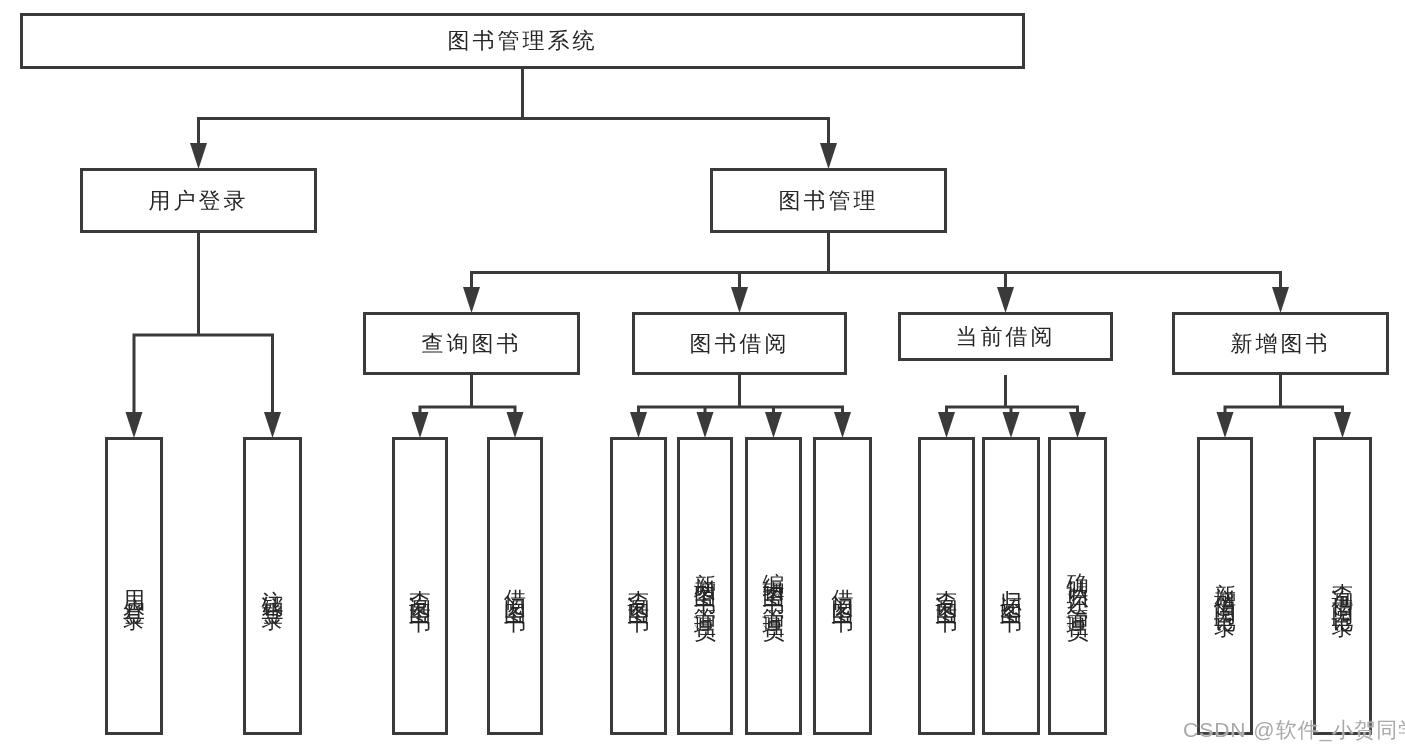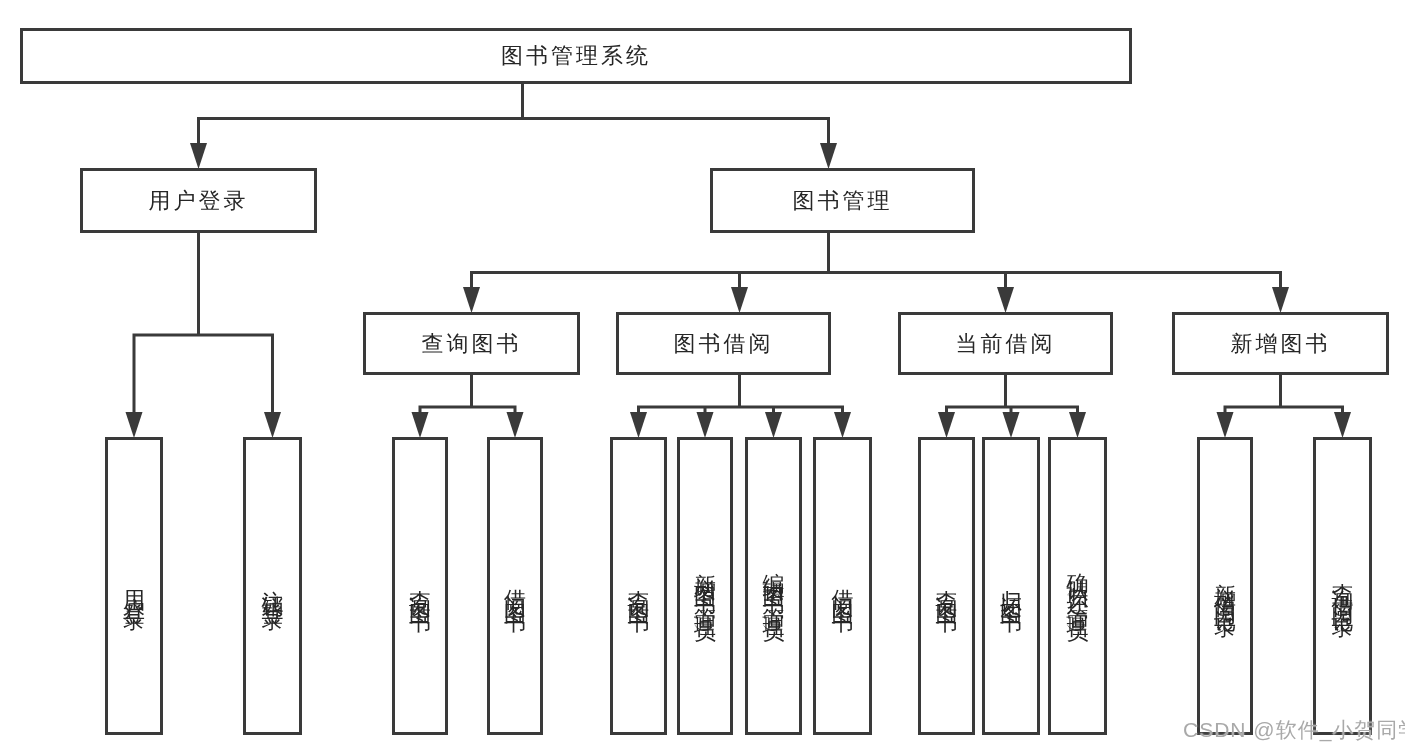--- a/index.html
+++ b/index.html
@@ -79,38 +79,38 @@
       <polygon points="765,412 782,412 773.5,438"></polygon>
       <polygon points="834,412 851,412 842.5,438"></polygon>
       <polygon points="938,412 955,412 946.5,438"></polygon>
       <polygon points="1002.5,412 1019.5,412 1011,438"></polygon>
       <polygon points="1069,412 1086,412 1077.5,438"></polygon>
       <polygon points="1216.5,412 1233.5,412 1225,438"></polygon>
       <polygon points="1334,412 1351,412 1342.5,438"></polygon>
     </g>
   </svg>
 
-  <div class="node h" style="left:20px;top:28px;width:1112px;height:56px">
+  <div class="node h" style="left:20px;top:13px;width:1005px;height:56px">
     <span class="lbl">图书管理系统</span>
   </div>
 
   <div class="node h" style="left:80px;top:168px;width:237px;height:65px">
     <span class="lbl">用户登录</span>
   </div>
-  <div class="node h" style="left:710px;top:168px;width:265px;height:65px">
+  <div class="node h" style="left:710px;top:168px;width:237px;height:65px">
     <span class="lbl">图书管理</span>
   </div>
 
   <div class="node h" style="left:363px;top:312px;width:217px;height:63px">
     <span class="lbl">查询图书</span>
   </div>
-  <div class="node h" style="left:616px;top:312px;width:215px;height:63px">
+  <div class="node h" style="left:632px;top:312px;width:215px;height:63px">
     <span class="lbl">图书借阅</span>
   </div>
-  <div class="node h" style="left:898px;top:312px;width:215px;height:63px">
+  <div class="node h" style="left:898px;top:312px;width:215px;height:49px">
     <span class="lbl">当前借阅</span>
   </div>
   <div class="node h" style="left:1172px;top:312px;width:217px;height:63px">
     <span class="lbl">新增图书</span>
   </div>
 
   <div class="node v" style="left:105px;top:437px;width:58px;height:298px">
     <span class="lbl">用户登录</span>
   </div>
   <div class="node v" style="left:243px;top:437px;width:59px;height:298px">

